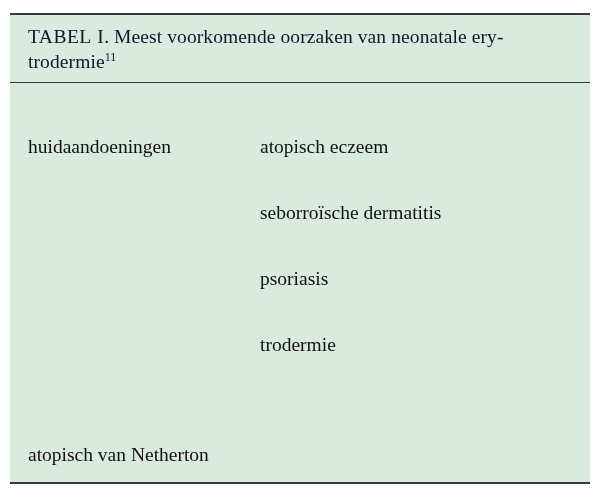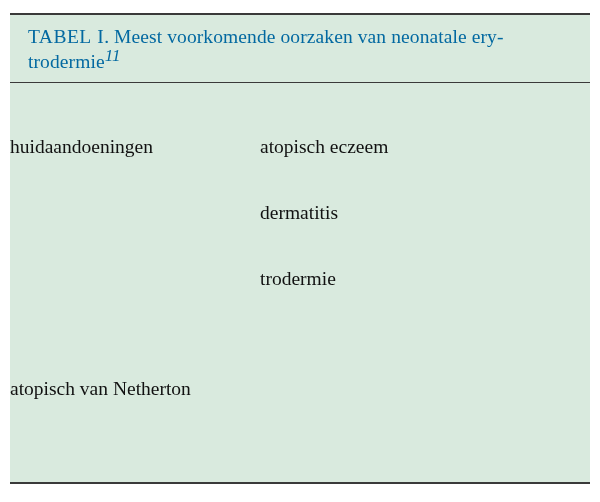--- a/index.html
+++ b/index.html
@@ -25,33 +25,32 @@
     box-sizing: border-box;
     border-top: 2px solid #3a3a3a;
     border-bottom: 2px solid #3a3a3a;
   }
 
   
   #table-caption {
     padding: 9px 16px 0 18px;
     font-size: 19.5px;
     line-height: 25px;
-    color: #0369a1;
+    color: #0f172a;
     letter-spacing: 0.1px;
   }
   .smallcaps {
     font-variant: small-caps;
     font-size: 19.5px;
     letter-spacing: 0.5px;
   }
   #caption-superscript {
-    font-size: 17px;
+    font-size: 12px;
     vertical-align: super;
     line-height: 0;
-    font-style: italic;
   }
 
   
   #caption-rule {
     margin: 8px 0 0 0;
     height: 0;
     border: 0;
     border-top: 1.6px solid #3a3a3a;
   }
 
@@ -63,20 +62,21 @@
     line-height: 22px;
     color: #111111;
   }
   .table-row {
     display: flex;
     align-items: flex-start;
   }
   .cell-left {
     width: 250px;
     flex: 0 0 250px;
+    padding-left: 18px;
     box-sizing: border-box;
     white-space: pre;
   }
   .cell-right {
     flex: 1 1 auto;
     padding-right: 24px;
     white-space: pre;
   }
   .line { display: block; }
 </style>
@@ -92,21 +92,22 @@
   <hr id="caption-rule">
 
   <div id="table-body">
 
     <div class="table-row">
       <div class="cell-left">
         <span class="line">huidaandoeningen</span>
       </div>
       <div class="cell-right">
         <span class="line">atopisch eczeem</span>
-        <span class="line">dermatitis</span>
+        <span class="line">seborroïsche dermatitis</span>
+        <span class="line">psoriasis</span>
         <span class="line">trodermie</span>
       </div>
     </div>
 
     <div class="table-row">
       <div class="cell-left">
         <span class="line">atopisch van Netherton</span>
       </div>
       <div class="cell-right"></div>
     </div>

